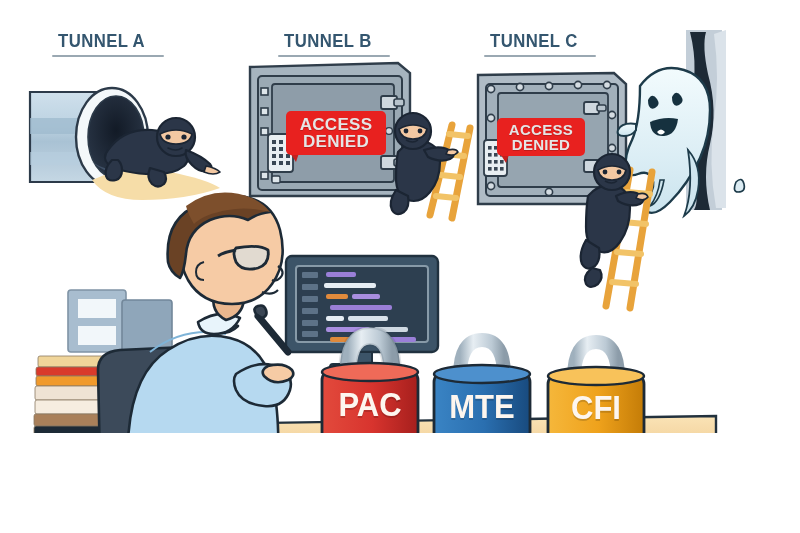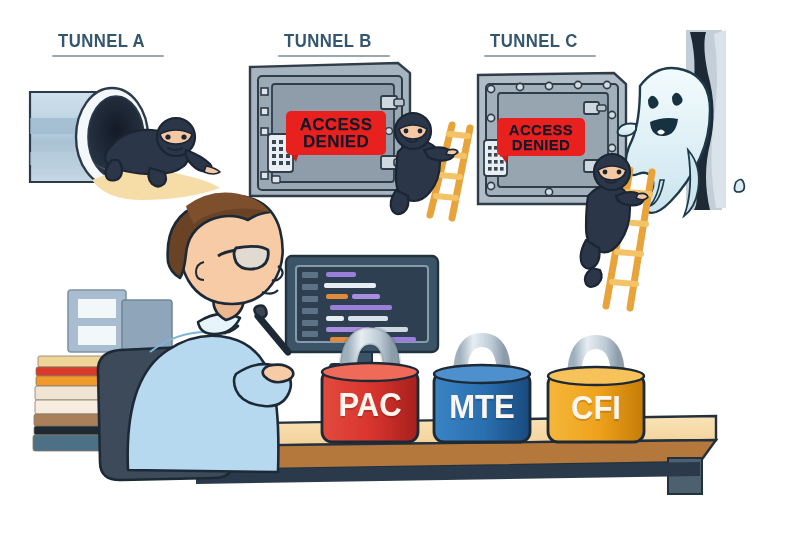--- a/index.html
+++ b/index.html
@@ -1,36 +1,36 @@
 <!DOCTYPE html>
 <html><head>
 <meta charset="utf-8">
 <title>Hardware Security Illustration</title>
 <style>
   html,body{margin:0;padding:0;background:#ffffff;}
   body{font-family:"Liberation Sans",sans-serif;}
-  #stage{position:relative;width:800px;height:533px;background:#ffffff;overflow:hidden;}
+  #stage{position:relative;width:800px;height:433px;background:#ffffff;overflow:hidden;}
   #art{position:absolute;inset:0;}
   .lbl{
     position:absolute;
     font-family:"Liberation Sans",sans-serif;
     font-weight:bold;
     font-size:19px;
     letter-spacing:.5px;
     color:#34566f;
     white-space:nowrap;
     transform:scaleX(.88);
     transform-origin:left center;
   }
   .lbl-rule{position:absolute;height:2px;background:#9aa8b2;border-radius:1px;}
   .badge{
     position:absolute;
     font-family:"Liberation Sans",sans-serif;
     font-weight:bold;
-    color:#0f172a;
+    color:#e5e5e5;
     text-align:center;
     line-height:1.02;
     letter-spacing:.3px;
     text-shadow:0 1px 0 rgba(0,0,0,.18);
   }
   .lock-label{
     position:absolute;
     font-family:"Liberation Sans",sans-serif;
     font-weight:bold;
     color:#fdf6ef;

